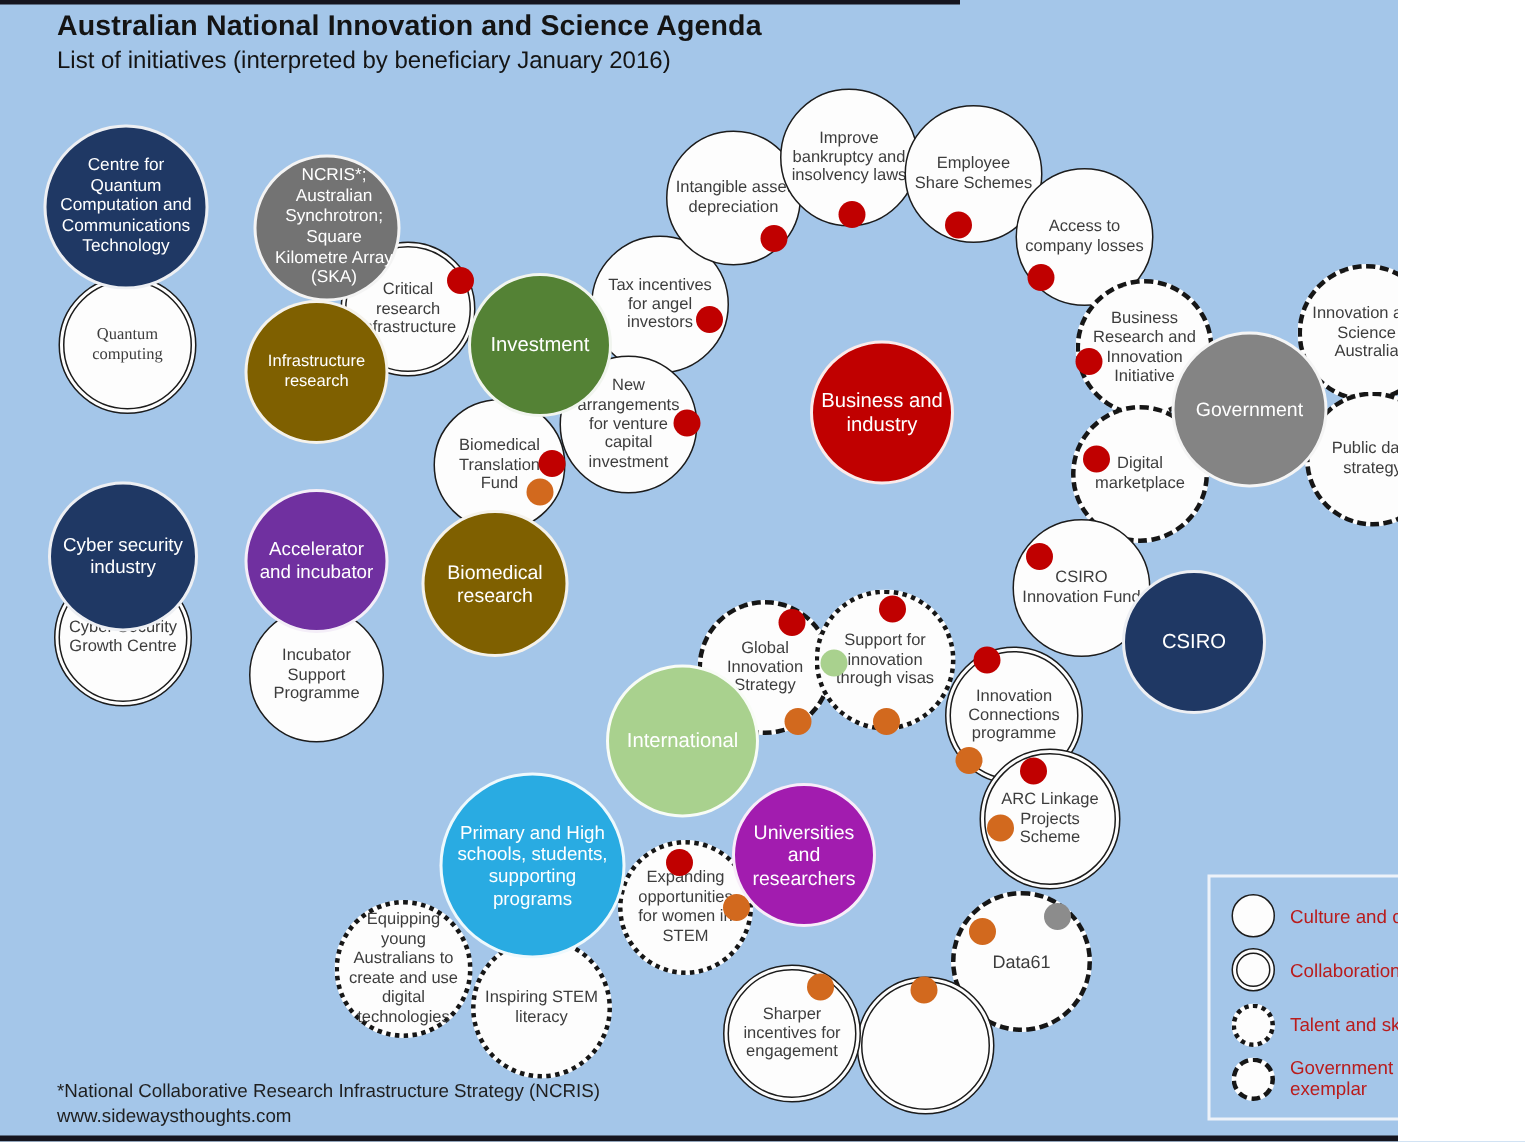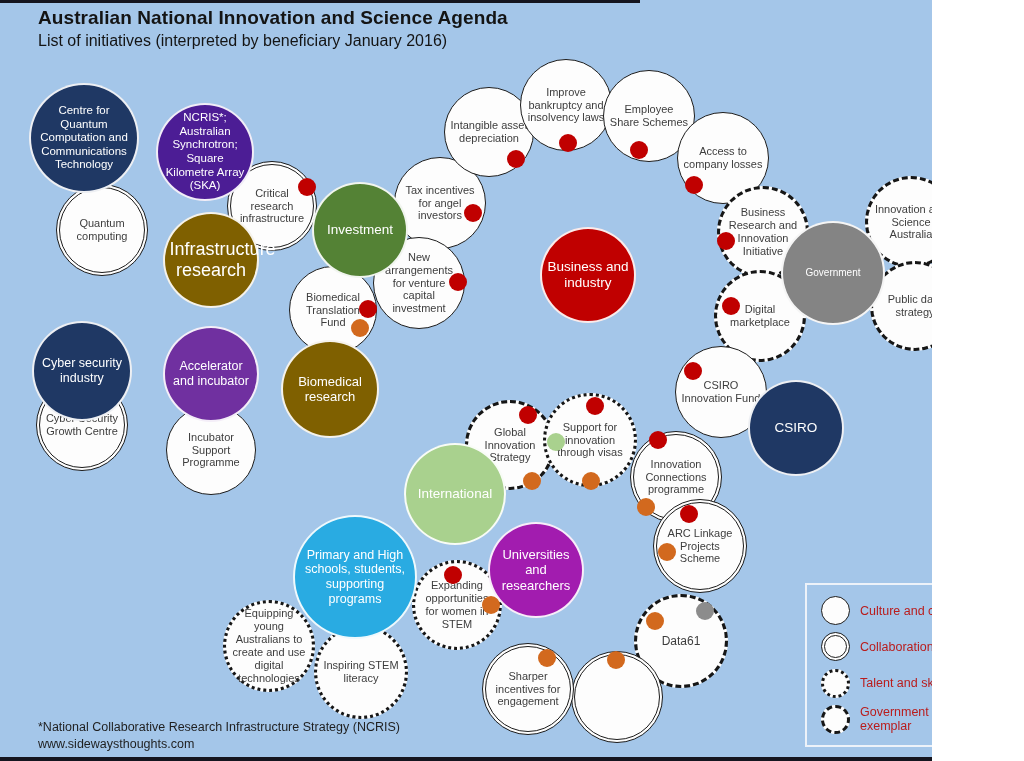--- a/index.html
+++ b/index.html
@@ -101,31 +101,31 @@
       <div class="legend-row">
         <span class="legend-circle b-dashed"></span>
         <span class="legend-label">Government as an exemplar</span>
       </div>
     </div>
 
   <div class="footnote">
     <div>*National Collaborative Research Infrastructure Strategy (NCRIS)</div>
     <div>www.sidewaysthoughts.com</div>
   </div>
-<div class="circle initiative b-double" style="left: 56px; top: 184px; height: 92px; width: 92px;">
+<div class="circle initiative b-double" style="left: 39px; top: 184px; height: 92px; width: 92px; font-family: Liberation Serif, serif;">
       <div class="lbl">Quantum computing</div>
     </div>
     <div class="circle category" style="left: 29px; top: 83px; height: 110px; width: 110px; background: rgb(31, 56, 100); font-size: 11.5px;">
       <div class="lbl">Centre for Quantum Computation and Communications Technology</div>
     </div>
     <div class="circle initiative b-double" style="left: 227px; top: 161px; height: 90px; width: 90px;">
       <div class="lbl">Critical research infrastructure</div>
       <span class="dot" style="background: rgb(192, 0, 0); left: 67px; top: 13px;"></span>
     </div>
-    <div class="circle category" style="left: 156px; top: 103px; height: 98px; width: 98px; background: #4c1d95; font-size: 11.5px;">
+    <div class="circle category" style="left: 169px; top: 103px; height: 98px; width: 98px; background: #737373; font-size: 11.5px; justify-content: flex-end;">
       <div class="lbl">NCRIS*; Australian Synchrotron; Square Kilometre Array (SKA)</div>
     </div>
     <div class="circle initiative b-solid" style="left: 394px; top: 157px; height: 92px; width: 92px;">
       <div class="lbl">Tax incentives for angel investors</div>
       <span class="dot" style="background: rgb(192, 0, 0); left: 69px; top: 46px;"></span>
     </div>
     <div class="circle initiative b-solid" style="left: 444px; top: 87px; height: 90px; width: 90px;">
       <div class="lbl">Intangible asset depreciation</div>
       <span class="dot" style="background: rgb(192, 0, 0); left: 62px; top: 62px;"></span>
     </div>
@@ -148,21 +148,21 @@
     <div class="circle initiative b-dashed" style="left: 865px; top: 176px; height: 92px; width: 92px;">
       <div class="lbl">Innovation and Science Australia</div>
     </div>
     <div class="circle initiative b-dashed" style="left: 870px; top: 261px; height: 90px; width: 90px;">
       <div class="lbl">Public data strategy</div>
     </div>
     <div class="circle initiative b-dashed" style="left: 714px; top: 270px; height: 92px; width: 92px;">
       <div class="lbl">Digital marketplace</div>
       <span class="dot" style="background: rgb(192, 0, 0); left: 5px; top: 24px;"></span>
     </div>
-    <div class="circle category" style="left: 781px; top: 221px; height: 104px; width: 104px; background: rgb(132, 132, 132); font-size: 10px;">
+    <div class="circle category" style="left: 781px; top: 221px; height: 104px; width: 104px; background: rgb(132, 132, 132); font-size: 13px;">
       <div class="lbl">Government</div>
     </div>
     <div class="circle initiative b-solid" style="left: 675px; top: 346px; height: 92px; width: 92px;">
       <div class="lbl">CSIRO Innovation Fund</div>
       <span class="dot" style="background: rgb(192, 0, 0); left: 8px; top: 15px;"></span>
     </div>
     <div class="circle category" style="left: 748px; top: 380px; height: 96px; width: 96px; background: rgb(31, 56, 100); font-size: 13.5px;">
       <div class="lbl">CSIRO</div>
     </div>
     <div class="circle initiative b-solid" style="left: 289px; top: 266px; height: 88px; width: 88px;">
@@ -170,21 +170,21 @@
       <span class="dot" style="background: rgb(192, 0, 0); left: 69px; top: 33px;"></span>
       <span class="dot" style="background: rgb(210, 105, 30); left: 61px; top: 52px;"></span>
     </div>
     <div class="circle initiative b-solid" style="left: 373px; top: 237px; height: 92px; width: 92px;">
       <div class="lbl">New arrangements for venture capital investment</div>
       <span class="dot" style="background: rgb(192, 0, 0); left: 75px; top: 35px;"></span>
     </div>
     <div class="circle category" style="left: 312px; top: 182px; height: 96px; width: 96px; background: rgb(84, 130, 53); font-size: 13.5px;">
       <div class="lbl">Investment</div>
     </div>
-    <div class="circle category" style="left: 163px; top: 212px; height: 96px; width: 96px; background: rgb(127, 96, 0); font-size: 18px;">
+    <div class="circle category" style="left: 163px; top: 200px; height: 96px; width: 96px; background: rgb(127, 96, 0); font-size: 11px;">
       <div class="lbl">Infrastructure research</div>
     </div>
     <div class="circle category" style="left: 281px; top: 340px; height: 98px; width: 98px; background: rgb(127, 96, 0); font-size: 13px;">
       <div class="lbl">Biomedical research</div>
     </div>
     <div class="circle initiative b-solid" style="left: 166px; top: 405px; height: 90px; width: 90px;">
       <div class="lbl">Incubator Support Programme</div>
     </div>
     <div class="circle category" style="left: 163px; top: 326px; height: 96px; width: 96px; background: rgb(112, 48, 160); font-size: 12.5px;">
       <div class="lbl">Accelerator and incubator</div>

